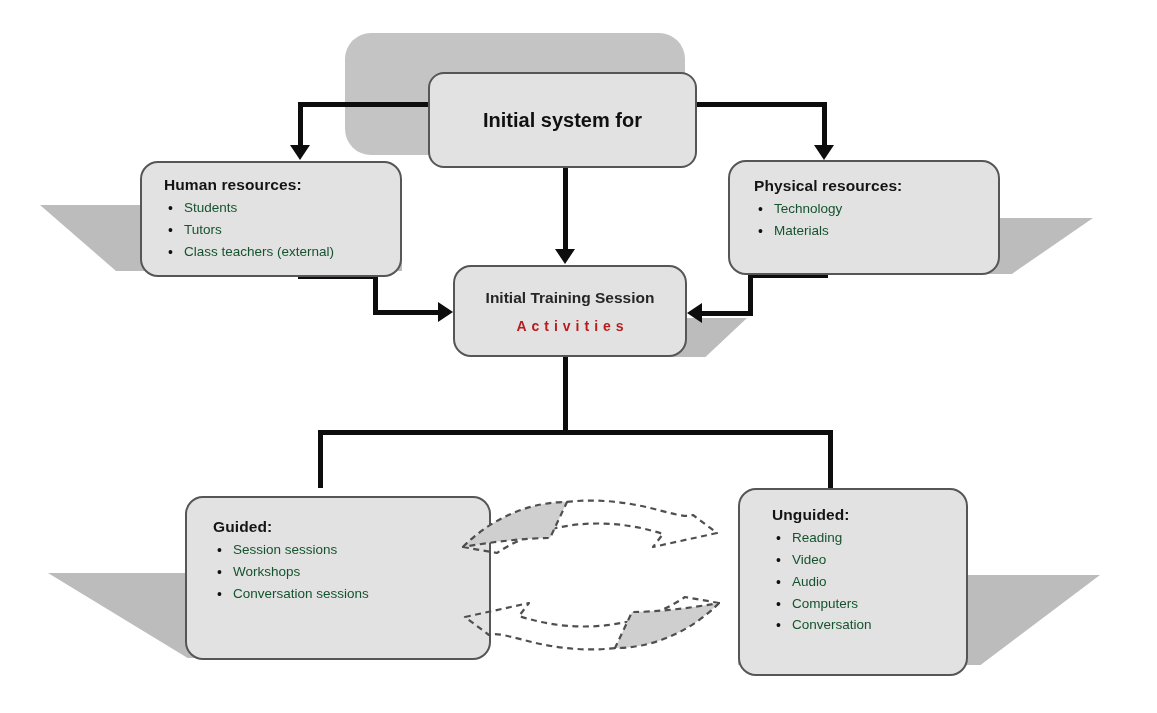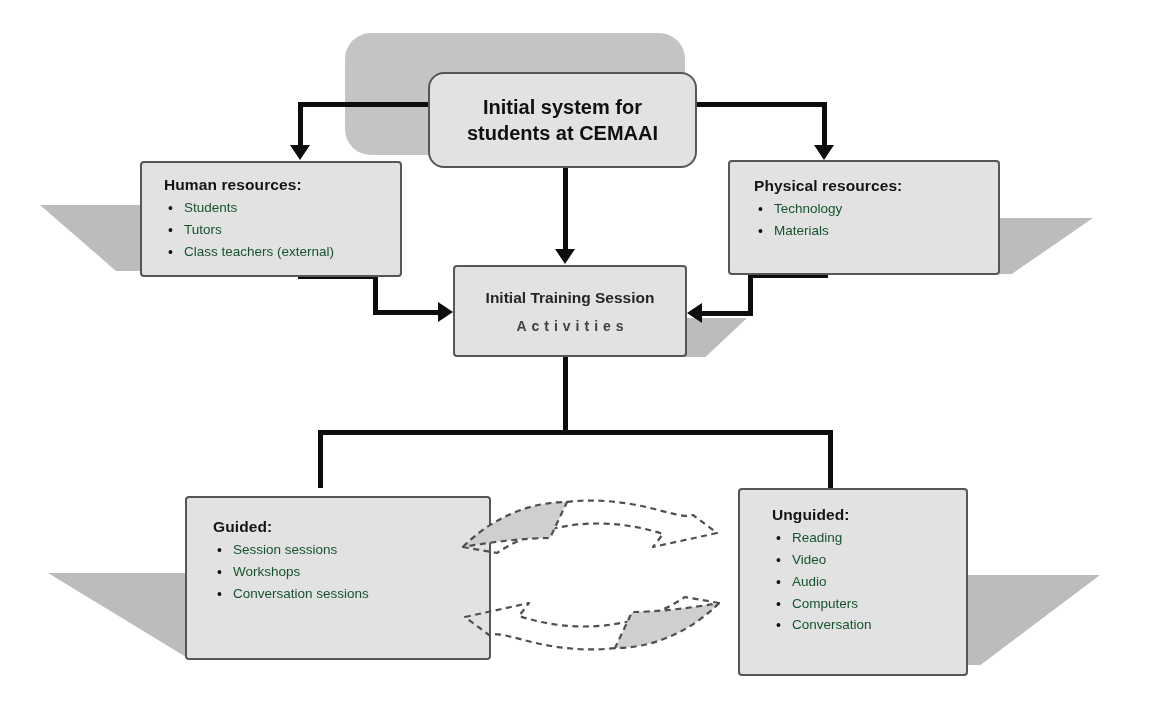--- a/index.html
+++ b/index.html
@@ -2,40 +2,40 @@
 <html><head>
 <meta charset="utf-8">
 <style>
   html,body{margin:0;padding:0;background:#ffffff;}
   #canvas{
     position:relative;width:1157px;height:713px;background:#ffffff;overflow:hidden;
     font-family:"Liberation Sans", sans-serif;color:#161616;
   }
   
   .node{
-    position:absolute;background:#e2e2e2;border:2px solid #565656;border-radius:4px;
+    position:absolute;background:#e2e2e2;border:2px solid #565656;border-radius:18px;
     box-sizing:border-box;
   }
   .node .header{font-weight:bold;font-size:15.5px;color:#141414;letter-spacing:.1px;}
   .node ul{margin:3px 0 0 0;padding:0 0 0 4px;list-style:none;}
   .node li{position:relative;font-size:13.5px;line-height:1.62;padding-left:16px;color:#14532d;}
   .node li::before{content:"\2022";position:absolute;left:0;top:0;font-size:14px;color:#111;}
   #title-box{
     left:428px;top:72px;width:269px;height:96px;border-radius:16px;border-width:2.5px;
     display:flex;flex-direction:column;align-items:center;justify-content:center;
     text-align:center;font-weight:bold;font-size:20px;line-height:1.3;color:#101010;
   }
   #human-box{left:140px;top:161px;width:262px;height:116px;padding:13px 8px 0 22px;}
   #physical-box{left:728px;top:160px;width:272px;height:115px;padding:15px 8px 0 24px;}
   #training-box{
     left:453px;top:265px;width:234px;height:92px;text-align:center;
     display:flex;flex-direction:column;align-items:center;justify-content:center;gap:11px;
   }
   #training-box .tb1{font-weight:bold;font-size:15.5px;color:#262626;}
-  #training-box .tb2{font-weight:bold;font-size:14px;letter-spacing:5px;color:#404040;padding-left:5px;}
+  #training-box .tb2{font-weight:bold;font-size:14px;letter-spacing:5px;color:#b91c1c;padding-left:5px;}
   #guided-box{left:185px;top:488px;width:306px;height:164px;padding:20px 8px 0 26px;margin-top:8px;}
   #unguided-box{left:738px;top:488px;width:230px;height:188px;padding:16px 8px 0 32px;}
   
   .shadow{position:absolute;background:#bcbcbc;}
   #title-shadow{left:345px;top:33px;width:340px;height:122px;background:#c4c4c4;border-radius:26px;}
   #human-shadow{left:40px;top:205px;width:362px;height:66px;clip-path:polygon(0 0,100% 0,100% 100%,21% 100%);}
   #physical-shadow{left:740px;top:218px;width:353px;height:56px;clip-path:polygon(0 0,100% 0,77% 100%,0 100%);}
   #training-shadow{left:470px;top:318px;width:277px;height:39px;clip-path:polygon(0 0,100% 0,85% 100%,0 100%);}
   #guided-shadow{left:48px;top:573px;width:399px;height:85px;clip-path:polygon(0 0,100% 0,100% 100%,35% 100%);}
   #unguided-shadow{left:738px;top:575px;width:362px;height:90px;clip-path:polygon(0 0,100% 0,67% 100%,0 100%);}
@@ -81,21 +81,20 @@
   <div class="line" style="left:702px;top:311px;width:51px;height:5px;"></div>
   <div class="arrow left" style="left:687px;top:303px;"></div>
 
   <div class="line" style="left:563px;top:355px;width:5px;height:80px;"></div>
   <div class="line" style="left:318px;top:430px;width:515px;height:5px;"></div>
   <div class="line" style="left:318px;top:430px;width:5px;height:58px;"></div>
   <div class="line" style="left:828px;top:430px;width:5px;height:58px;"></div>
 
   <div class="node" id="title-box">
     <span>Initial system for</span>
-    <span>students at CEMAAI</span>
   </div>
 
   <div class="node" id="human-box">
     <div class="header">Human resources:</div>
     <ul>
         <li>Students</li>
         <li>Tutors</li>
         <li>Class teachers (external)</li>
       </ul>
   </div>

